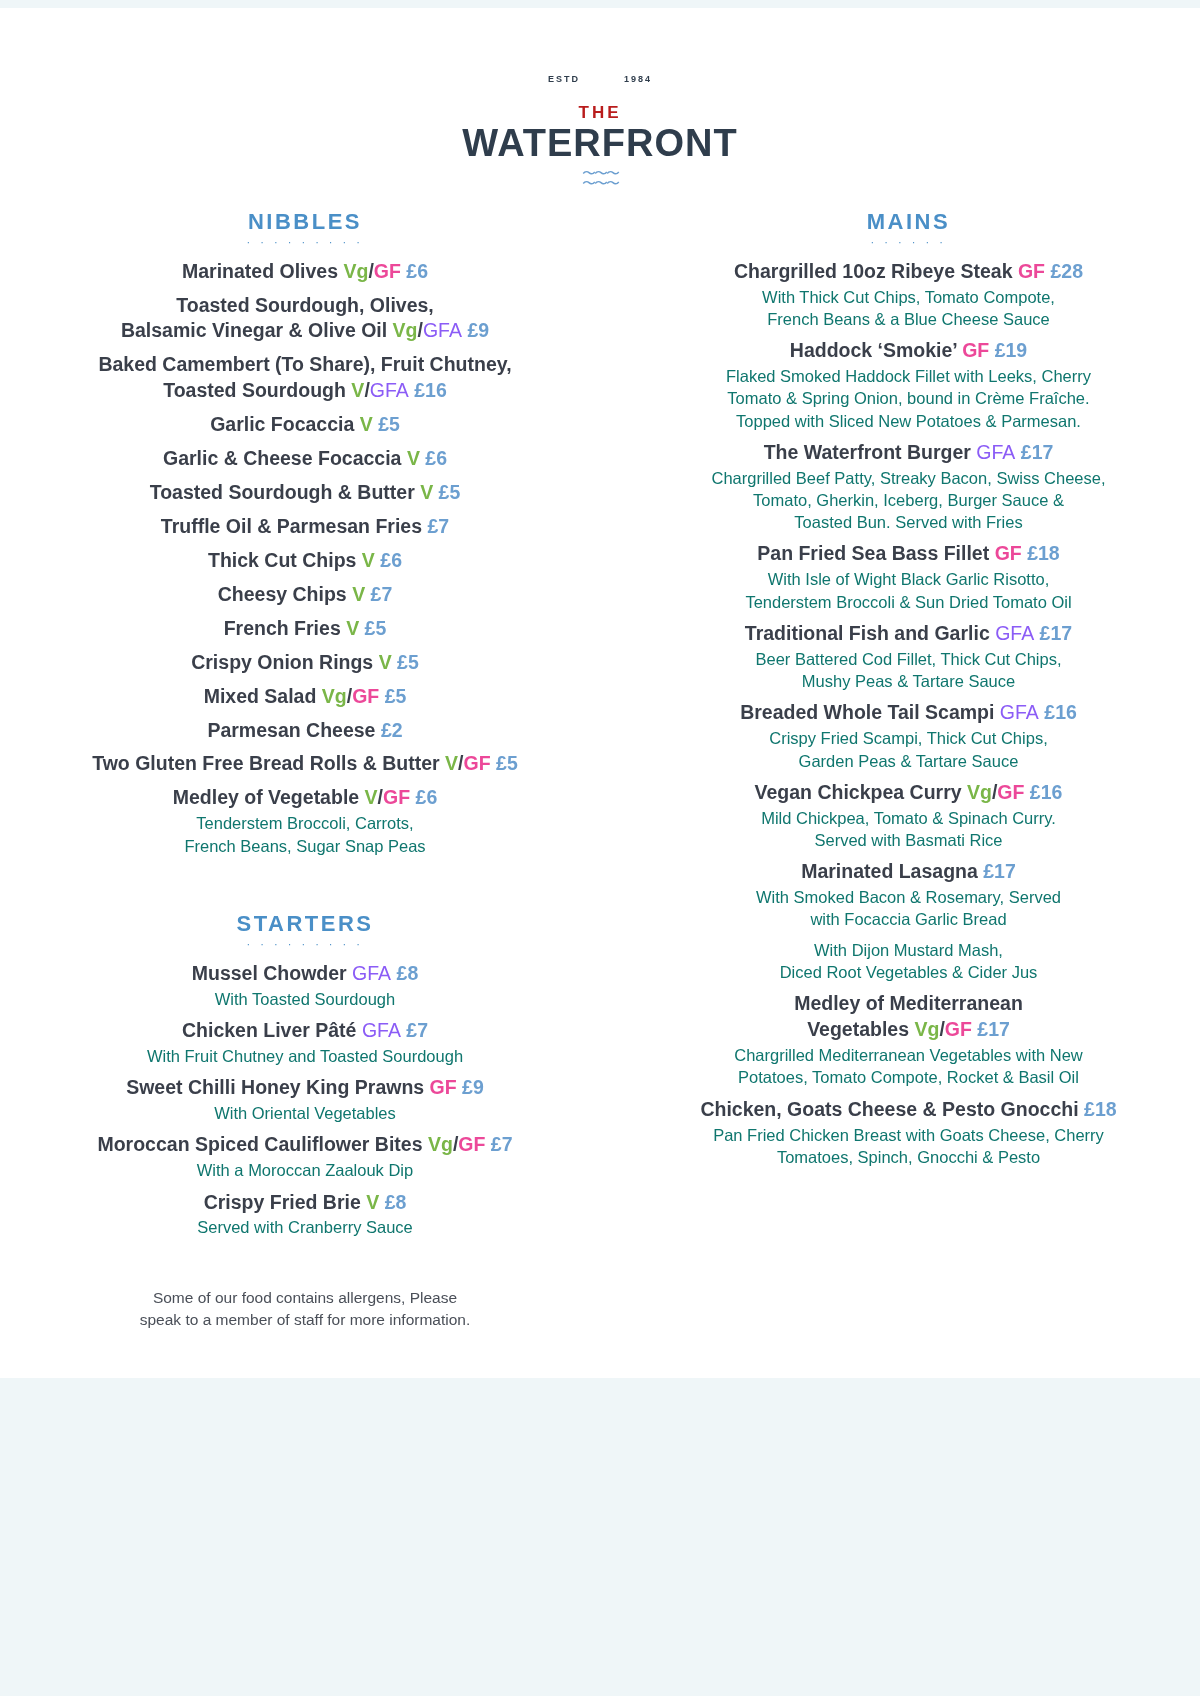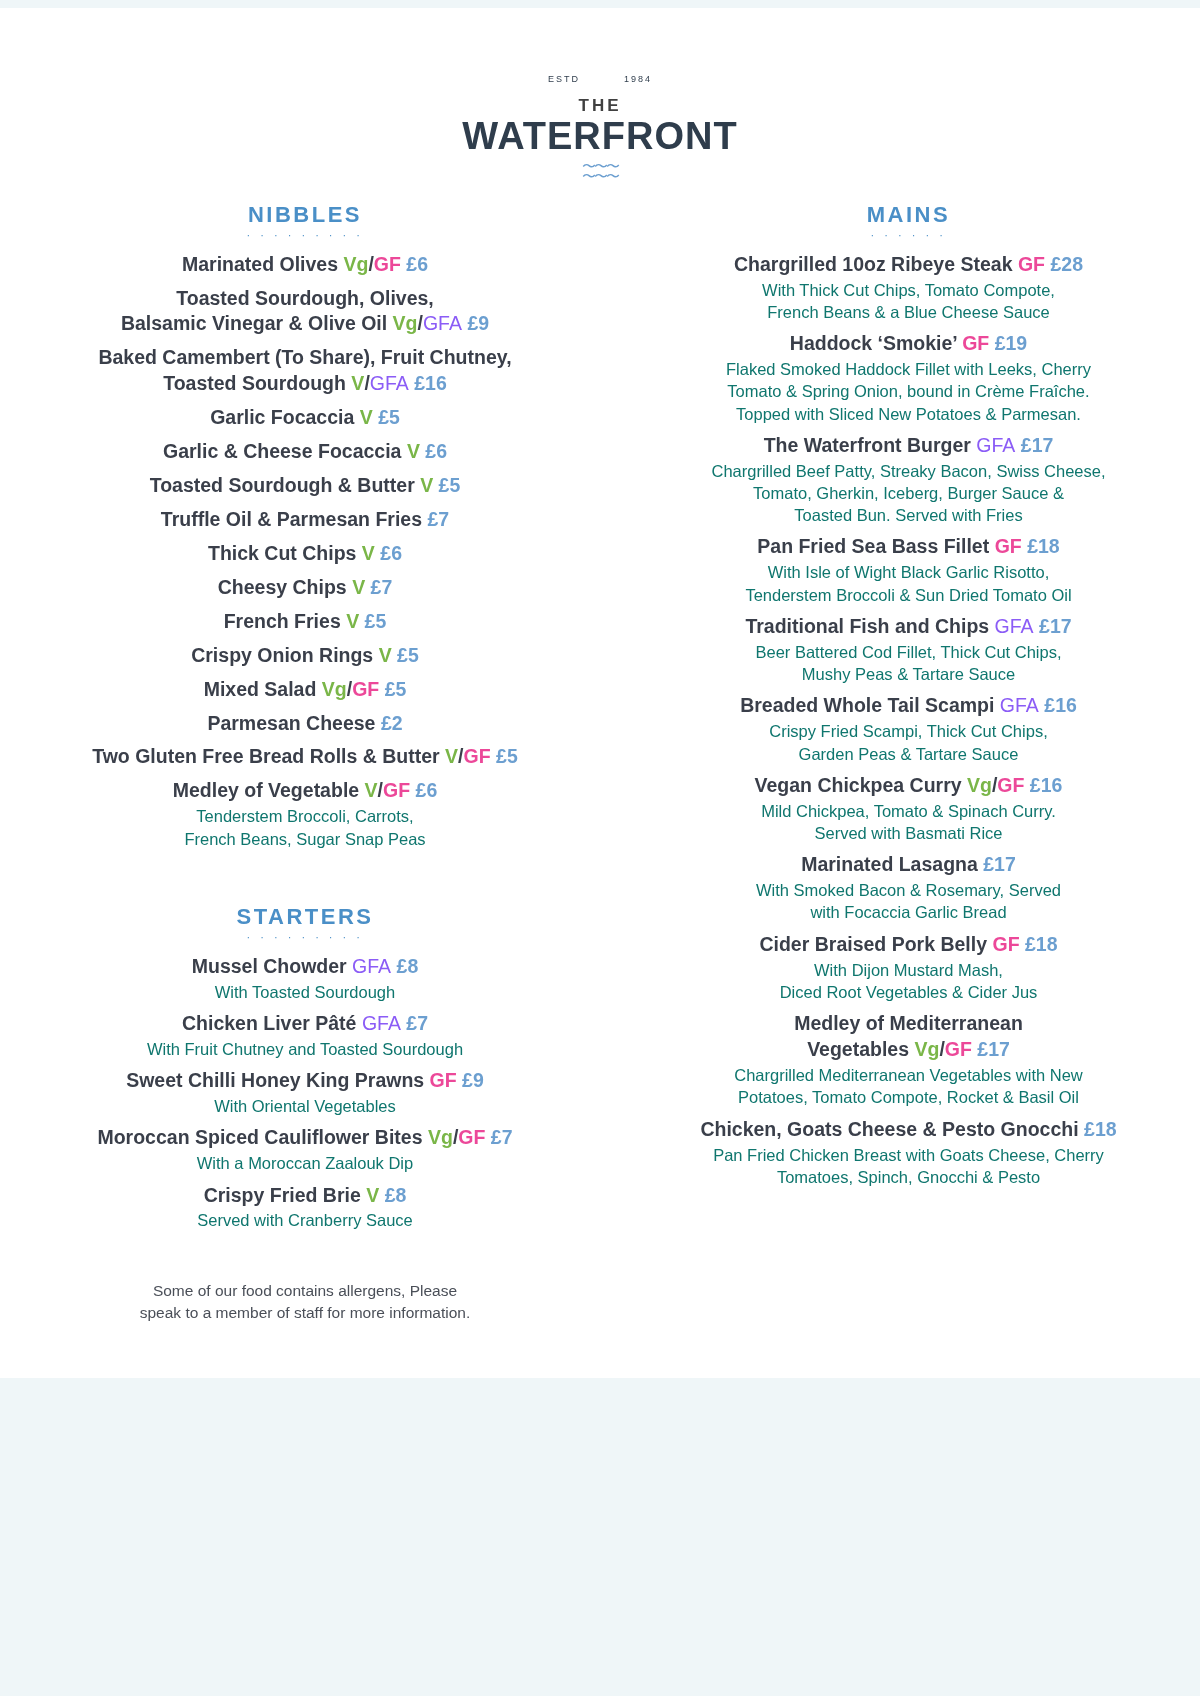--- a/index.html
+++ b/index.html
@@ -22,31 +22,31 @@
     background: #ffffff;
   }
   .logo-wrap {
     text-align: center;
     padding-top: 66px;
   }
   .logo-estd {
     font-size: 9px;
     letter-spacing: 2px;
     color: #2f3d4c;
-    font-weight: normal;
+    font-weight: bold;
     text-align: center;
   }
   .logo-estd .yr { margin-left: 44px; }
   .logo-the {
     display: inline-block;
     font-size: 17px;
     letter-spacing: 3px;
-    color: #404040;
-    font-weight: bold;
-    margin-top: 12px;
+    color: #b91c1c;
+    font-weight: bold;
+    margin-top: 19px;
   }
   .logo-main {
     font-size: 38px;
     letter-spacing: 1px;
     color: #2f3d4c;
     font-weight: bold;
     line-height: 1.0;
     margin-top: 1px;
   }
   .logo-waves {
@@ -233,37 +233,36 @@
             </div>
             <div class="item">
               <div class="item-name"><span>The Waterfront Burger</span> <span class="tag-gfa">GFA</span>  <span class="price">£17</span></div>
               <div class="item-desc">Chargrilled Beef Patty, Streaky Bacon, Swiss Cheese,<br>Tomato, Gherkin, Iceberg, Burger Sauce &amp;<br>Toasted Bun. Served with Fries</div>
             </div>
             <div class="item">
               <div class="item-name"><span>Pan Fried Sea Bass Fillet</span> <span class="tag-gf">GF</span>  <span class="price">£18</span></div>
               <div class="item-desc">With Isle of Wight Black Garlic Risotto,<br>Tenderstem Broccoli &amp; Sun Dried Tomato Oil</div>
             </div>
             <div class="item">
-              <div class="item-name"><span>Traditional Fish and Chips</span> <span class="tag-gfa">GFA</span>  <span class="price">£17</span></div>
+              <div class="item-name"><span>Traditional Fish and Garlic</span> <span class="tag-gfa">GFA</span>  <span class="price">£17</span></div>
               <div class="item-desc">Beer Battered Cod Fillet, Thick Cut Chips,<br>Mushy Peas &amp; Tartare Sauce</div>
             </div>
             <div class="item">
               <div class="item-name"><span>Breaded Whole Tail Scampi</span> <span class="tag-gfa">GFA</span>  <span class="price">£16</span></div>
               <div class="item-desc">Crispy Fried Scampi, Thick Cut Chips,<br>Garden Peas &amp; Tartare Sauce</div>
             </div>
             <div class="item">
               <div class="item-name"><span>Vegan Chickpea Curry</span> <span class="tag-vg">Vg</span><span class="slash">/</span><span class="tag-gf">GF</span>  <span class="price">£16</span></div>
               <div class="item-desc">Mild Chickpea, Tomato &amp; Spinach Curry.<br>Served with Basmati Rice</div>
             </div>
             <div class="item">
               <div class="item-name"><span>Marinated Lasagna</span>  <span class="price">£17</span></div>
               <div class="item-desc">With Smoked Bacon &amp; Rosemary, Served<br>with Focaccia Garlic Bread</div>
             </div>
             <div class="item">
-              <div class="item-name"><span>Cider Braised Pork Belly</span> <span class="tag-gf">GF</span>  <span class="price">£18</span></div>
               <div class="item-desc">With Dijon Mustard Mash,<br>Diced Root Vegetables &amp; Cider Jus</div>
             </div>
             <div class="item">
               <div class="item-name"><span>Medley of Mediterranean</span><br><span>Vegetables</span> <span class="tag-vg">Vg</span><span class="slash">/</span><span class="tag-gf">GF</span>  <span class="price">£17</span></div>
               <div class="item-desc">Chargrilled Mediterranean Vegetables with New<br>Potatoes, Tomato Compote, Rocket &amp; Basil Oil</div>
             </div>
             <div class="item">
               <div class="item-name"><span>Chicken, Goats Cheese &amp; Pesto Gnocchi</span>  <span class="price">£18</span></div>
               <div class="item-desc">Pan Fried Chicken Breast with Goats Cheese, Cherry<br>Tomatoes, Spinch, Gnocchi &amp; Pesto</div>
             </div>

